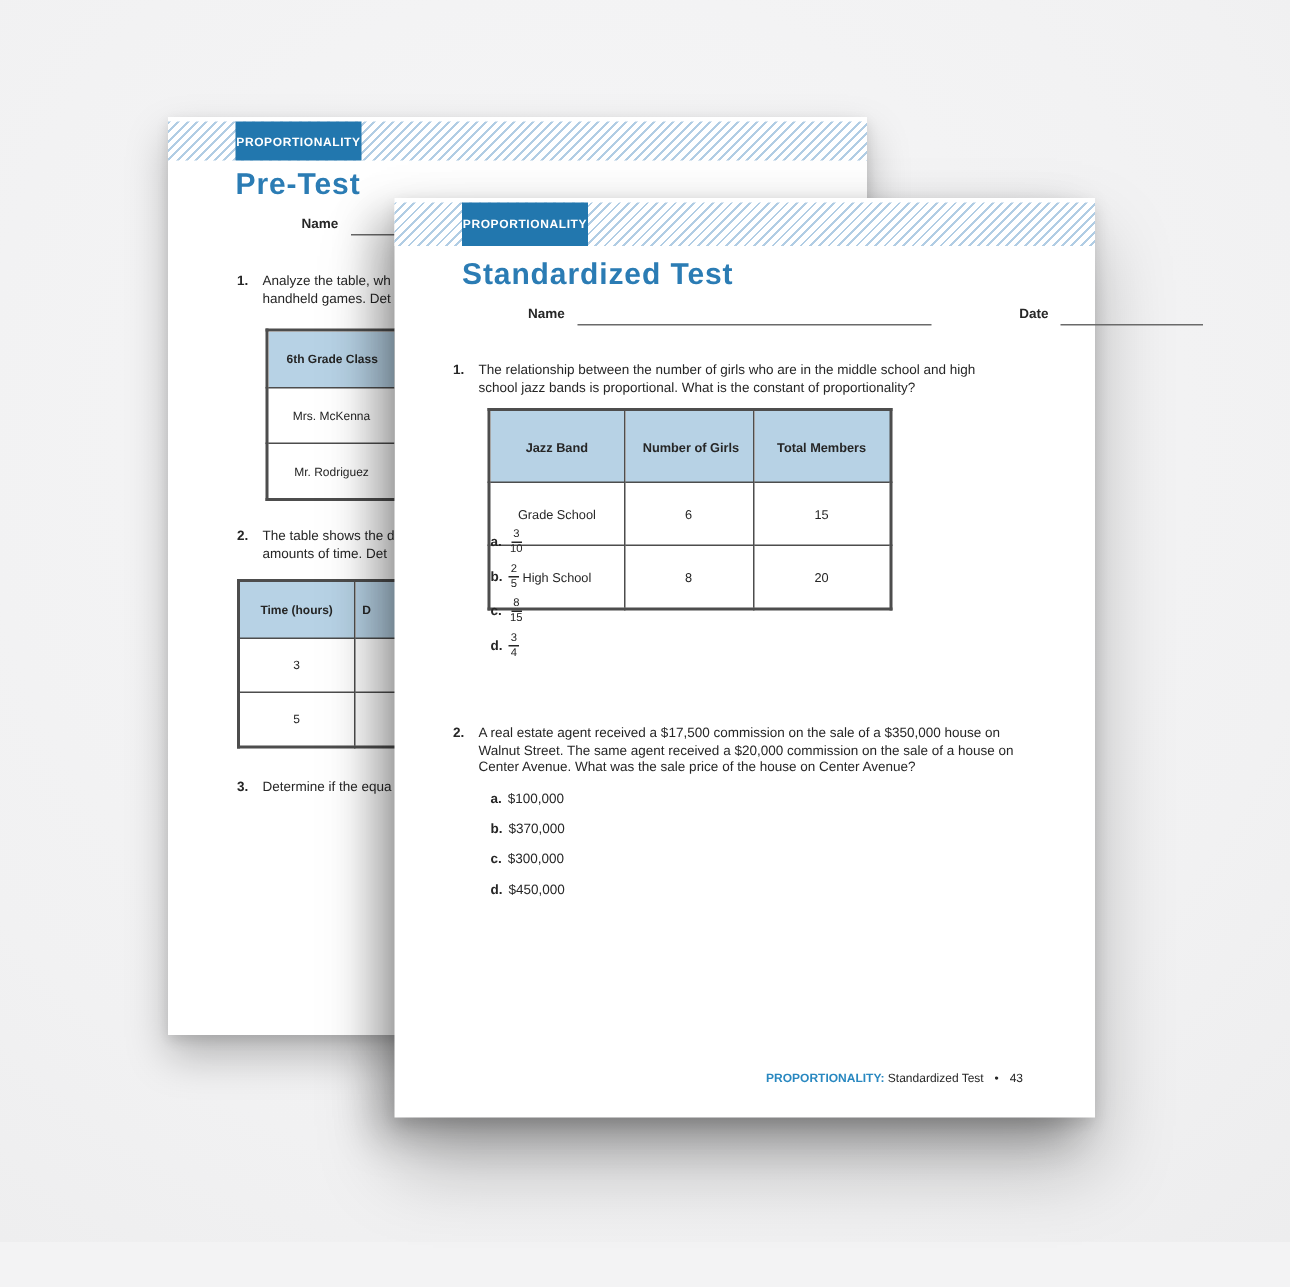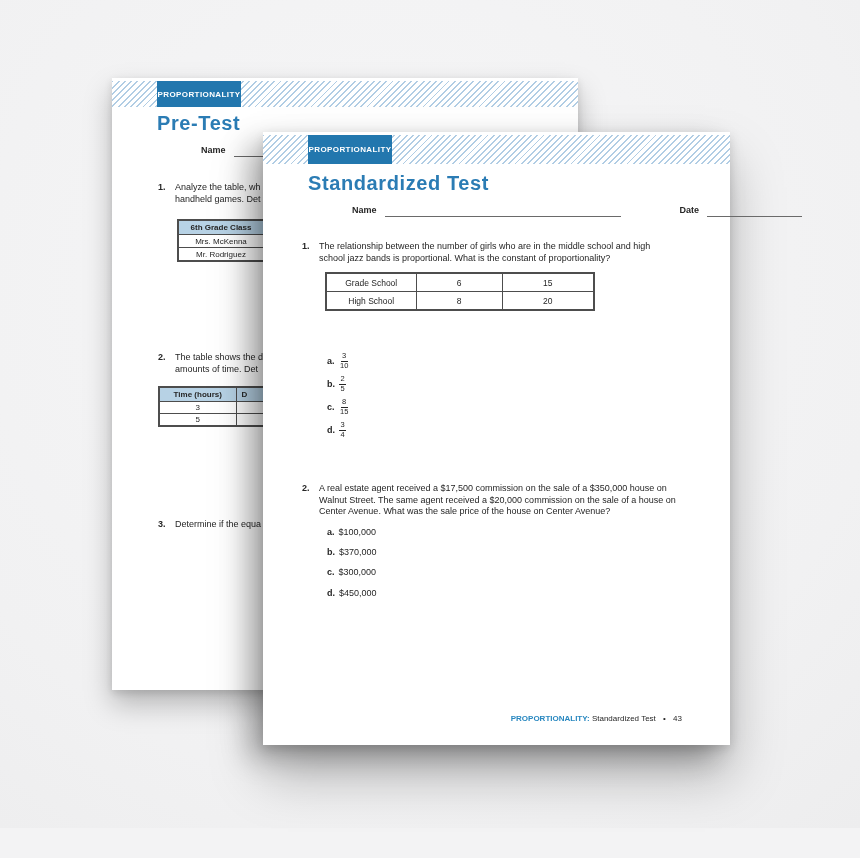--- a/index.html
+++ b/index.html
@@ -53,21 +53,21 @@
   .front .name-row{top:67px;}
 
   
   .question{position:absolute;display:flex;font-size:9px;line-height:11.5px;}
   .q-num{font-weight:bold;width:17px;flex:none;}
   .q-text div{white-space:nowrap;}
 
   
   table.wtable{position:absolute;border-collapse:collapse;table-layout:fixed;}
   .wtable th,.wtable td{
-    border:1px solid #4d4d4d;text-align:center;padding:0;
+    border:1px solid #4d4d4d;text-align:center;padding:12px;
     font-size:8.5px;color:#262626;overflow:hidden;white-space:nowrap;
   }
   .wtable th{background:#b7d2e5;font-weight:bold;}
   .wtable{border:2px solid #4d4d4d;}
 
   .back-t1{left:65px;top:141px;width:88px;}
   .back-t1 th{height:13px;font-size:8px;}
   .back-t1 td{height:12px;font-size:8px;}
 
   .back-t2{left:46px;top:308px;width:172px;}
@@ -194,20 +194,25 @@
       </div>
     </div>
 
     <table class="wtable front-t1">
       <colgroup>
           <col style="width:90px;">
           <col style="width:86px;">
           <col style="width:92px;">
         </colgroup>
       <tbody>
+          <tr>
+        <th>Jazz Band</th>
+        <th>Number of Girls</th>
+        <th>Total Members</th>
+      </tr>
       <tr>
         <td>Grade School</td>
         <td>6</td>
         <td>15</td>
       </tr>
       <tr>
         <td>High School</td>
         <td>8</td>
         <td>20</td>
       </tr>

